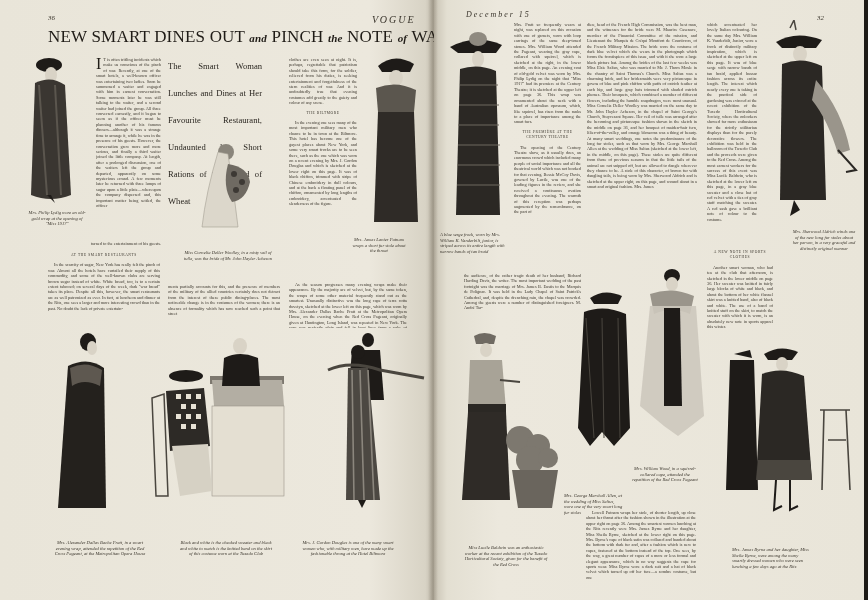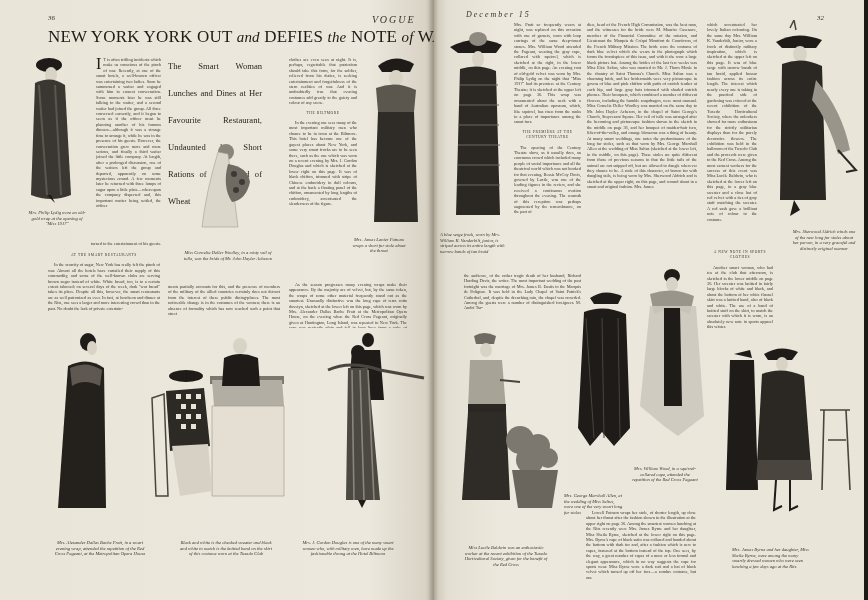--- a/index.html
+++ b/index.html
@@ -5,42 +5,42 @@
   html,body{margin:0;padding:0;}
   body{width:868px;height:600px;overflow:hidden;background:#d9d4c6;font-family:"Liberation Serif","DejaVu Serif",serif;color:#2a2620;}
   .spread{position:relative;width:868px;height:600px;}
   .page{position:absolute;top:0;height:600px;background:#ebe7dc;overflow:hidden;}
   .page.left{left:0;width:434px;background:linear-gradient(to right,#e9e5d9 0%,#ece8dd 85%,#d8d3c5 98%,#bdb7a8 100%);}
   .page.right{left:434px;width:434px;background:linear-gradient(to right,#c9c3b4 0%,#e3dfd2 3%,#ece8dd 15%,#e9e5d9 100%);font-family:Liberation Serif, serif;}
   .gutter{position:absolute;left:428px;top:0;width:10px;height:600px;background:linear-gradient(to right,rgba(0,0,0,0) 0%,rgba(60,50,35,.25) 50%,rgba(0,0,0,0) 100%);}
   .folio{position:absolute;top:14px;font-size:7px;font-style:italic;color:#3a352c;}
   .runhead{position:absolute;top:14px;font-size:10px;letter-spacing:2px;font-style:italic;color:#3a352c;}
   .headline{position:absolute;left:48px;top:27px;width:356px;font-size:17px;letter-spacing:.2px;color:#1f1b16;white-space:nowrap;}
-  .headline i{font-size:15px;}
+  .headline i{font-size:11px;font-weight:bold;}
   .deck{position:absolute;left:168px;top:53px;width:94px;font-size:8.6px;line-height:27px;color:#2a2620;text-align:justify;}
   .col{position:absolute;font-size:4.3px;line-height:5.4px;text-align:justify;color:#3b362d;overflow:hidden;}
   .col p{margin:0;text-indent:6px;}
   .col p.first{text-indent:0;}
   .dropcap{float:left;font-size:16px;line-height:13px;margin:0 2px 0 0;color:#1f1b16;}
   .sub{display:block;text-align:center;font-size:3.6px;letter-spacing:.6px;text-transform:uppercase;margin:5px 0 4px;color:#3a352c;}
   .caption{position:absolute;font-size:4.6px;line-height:5.6px;font-style:italic;text-align:center;color:#3b362d;}
   .fig{position:absolute;}
   .fig svg{display:block;}
   .shadow{position:absolute;right:0;top:0;width:4px;height:600px;background:#1d1a16;}
 </style>
 </head>
 <body>
 
 <div class="spread">
 
   <div class="page left">
     <div class="folio" style="left:48px;">36</div>
     <div class="runhead" style="left:372px;">VOGUE</div>
 
-    <div class="headline"><span>NEW YORK YORK OUT </span><i>and</i><span> DEFIES </span><i>the</i><span> NOTE </span><i>of</i><span> WAR</span></div>
+    <div class="headline"><span>NEW SMART DINES OUT </span><i>and</i><span> PINCH </span><i>the</i><span> NOTE </span><i>of</i><span> WAR</span></div>
 
     <div class="fig" style="left:25px;top:55px;">
       <svg width="50" height="150" viewBox="0 0 50 150">
         <ellipse cx="24" cy="10" rx="13" ry="7" fill="#1e1b18"></ellipse>
         <ellipse cx="26" cy="20" rx="6" ry="8" fill="#d9d3c6"></ellipse>
         <path d="M10 28 Q26 20 40 30 L46 140 Q26 148 6 140 Z" fill="#3a3631"></path>
         <path d="M14 30 L22 140 M30 30 L36 140" stroke="#5b564e" stroke-width="2"></path>
         <path d="M22 140 L30 148 L26 140" fill="#1e1b18"></path>
       </svg>
     </div>

